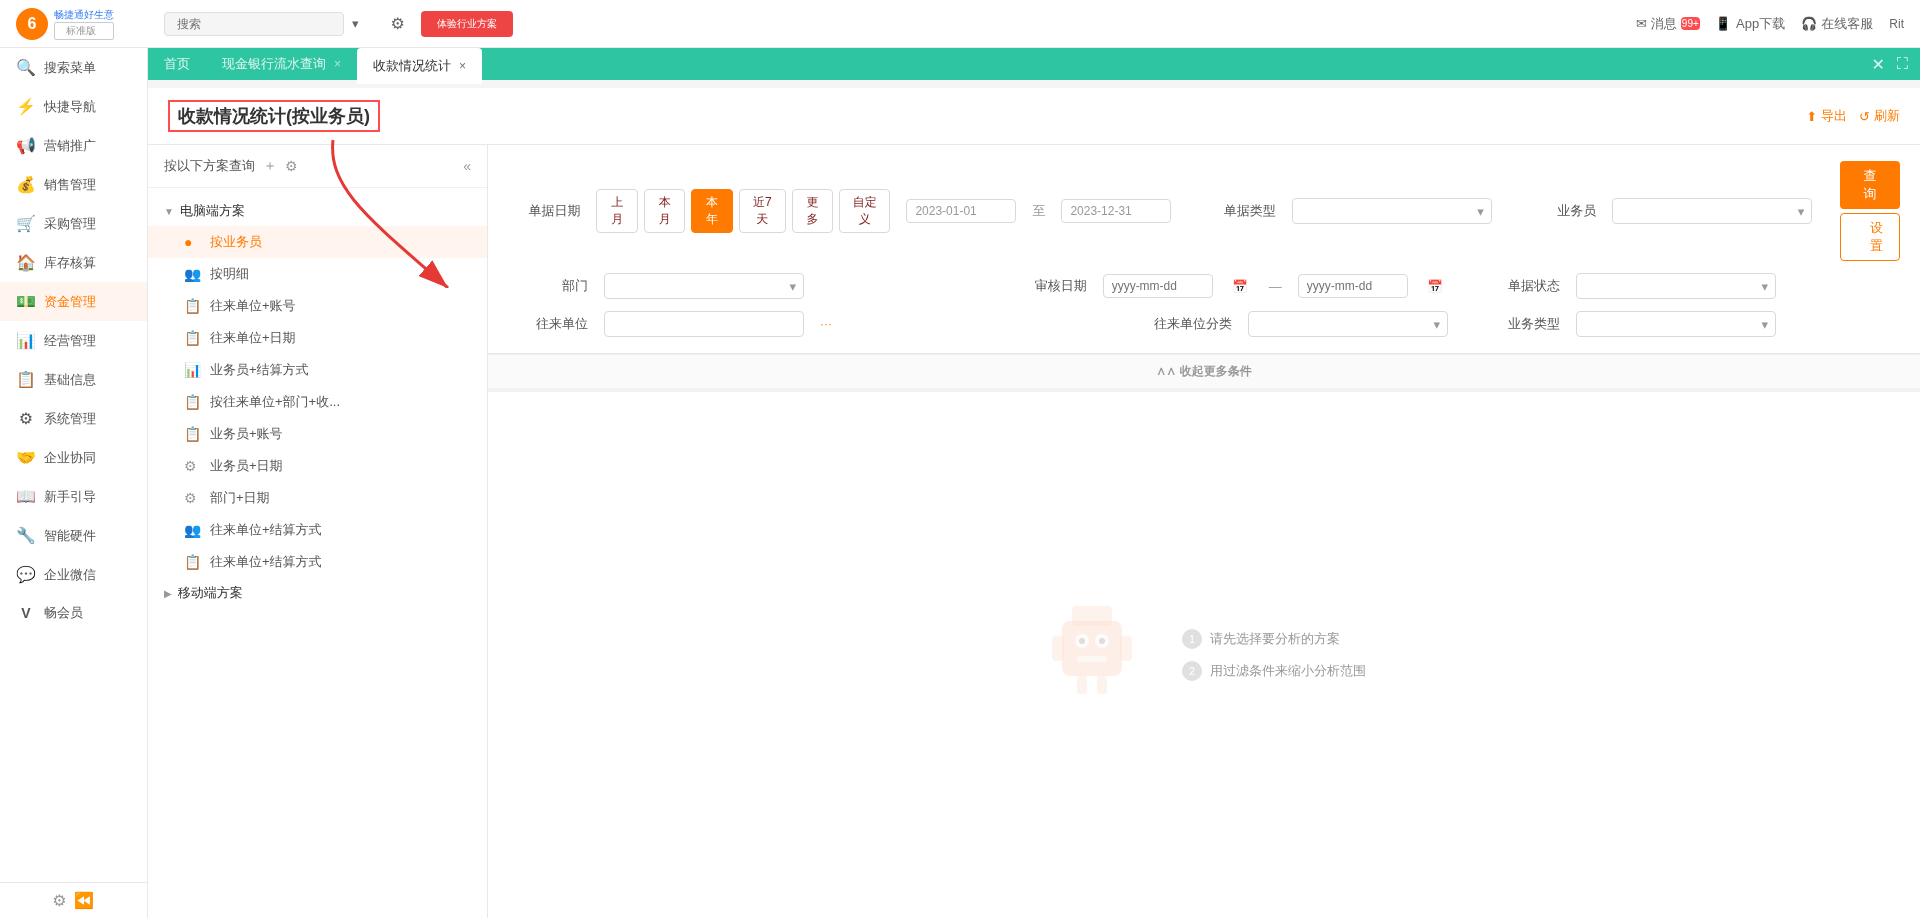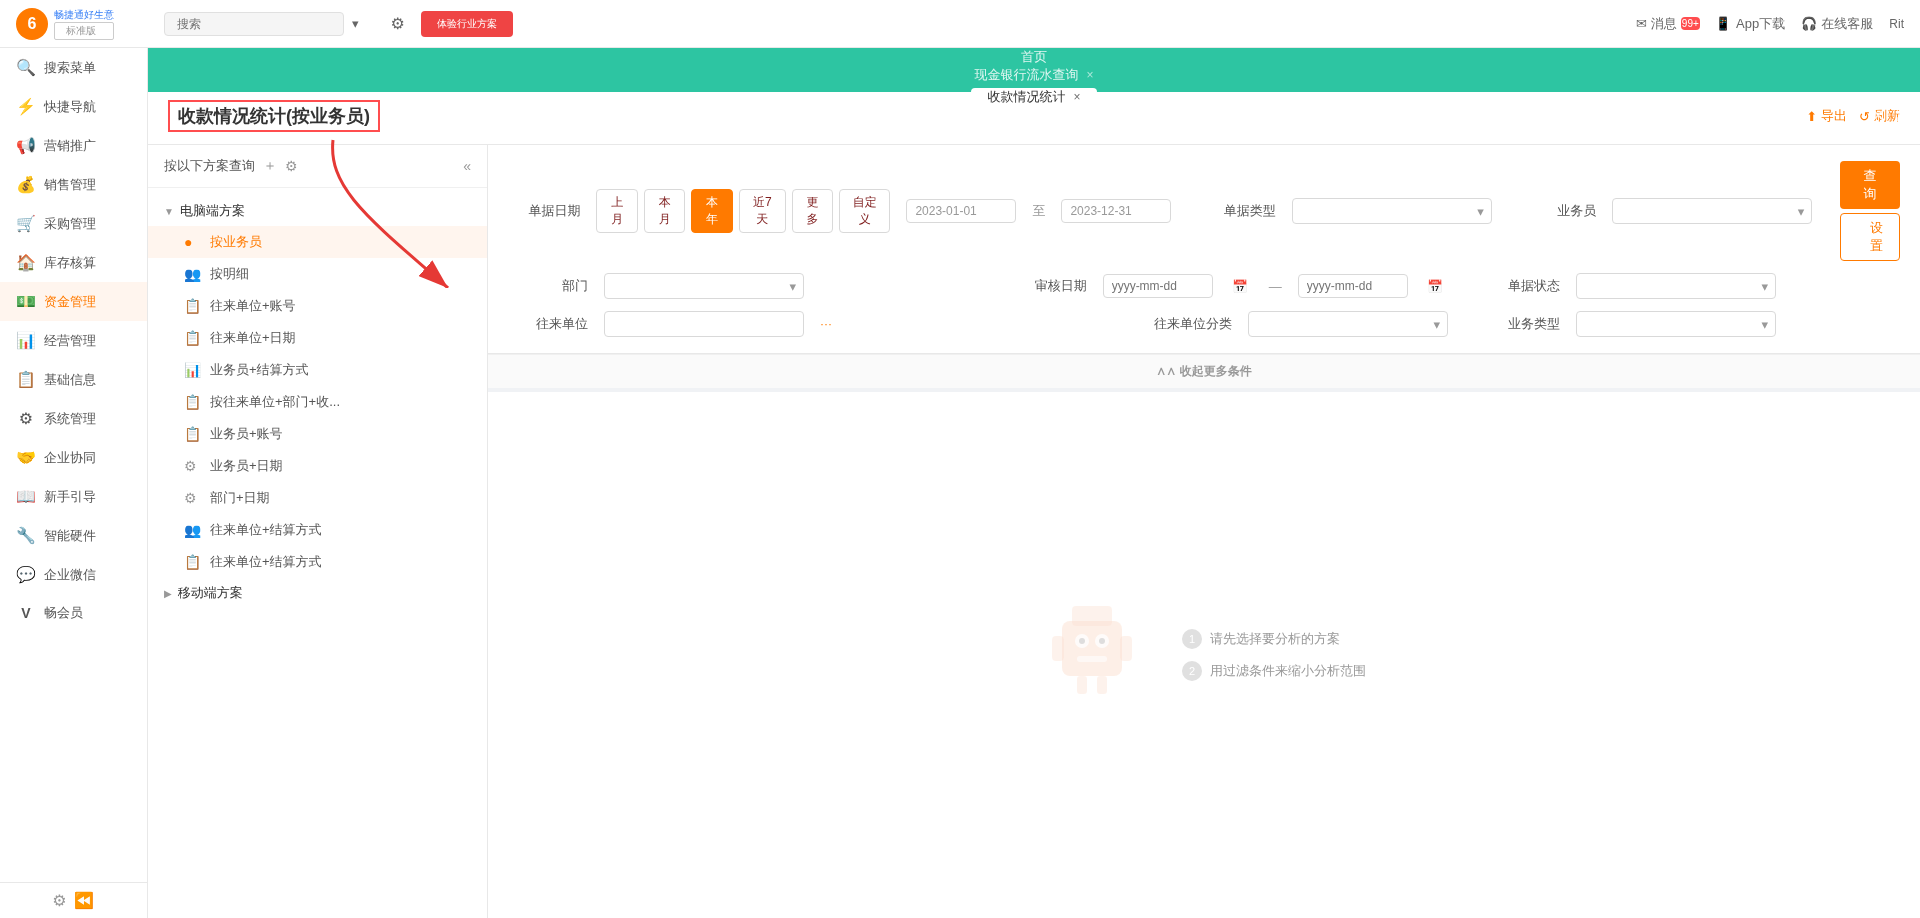--- a/index.html
+++ b/index.html
@@ -129,27 +129,26 @@
       gap: 8px;
       justify-content: center;
     }
 
     
     .tab-bar {
       position: fixed;
       top: 48px;
       left: 148px;
       right: 0;
-      height: 44px;
+      height: 32px;
       background: #2dc5a2;
       display: flex;
       align-items: center;
       z-index: 49;
-      padding: 0 0;
-      flex-direction: column;
+      padding: 16px 0;
     }
     .tab-item {
       height: 40px;
       padding: 0 16px;
       display: flex;
       align-items: center;
       gap: 8px;
       cursor: pointer;
       color: rgba(255,255,255,0.85);
       font-size: 13px;

